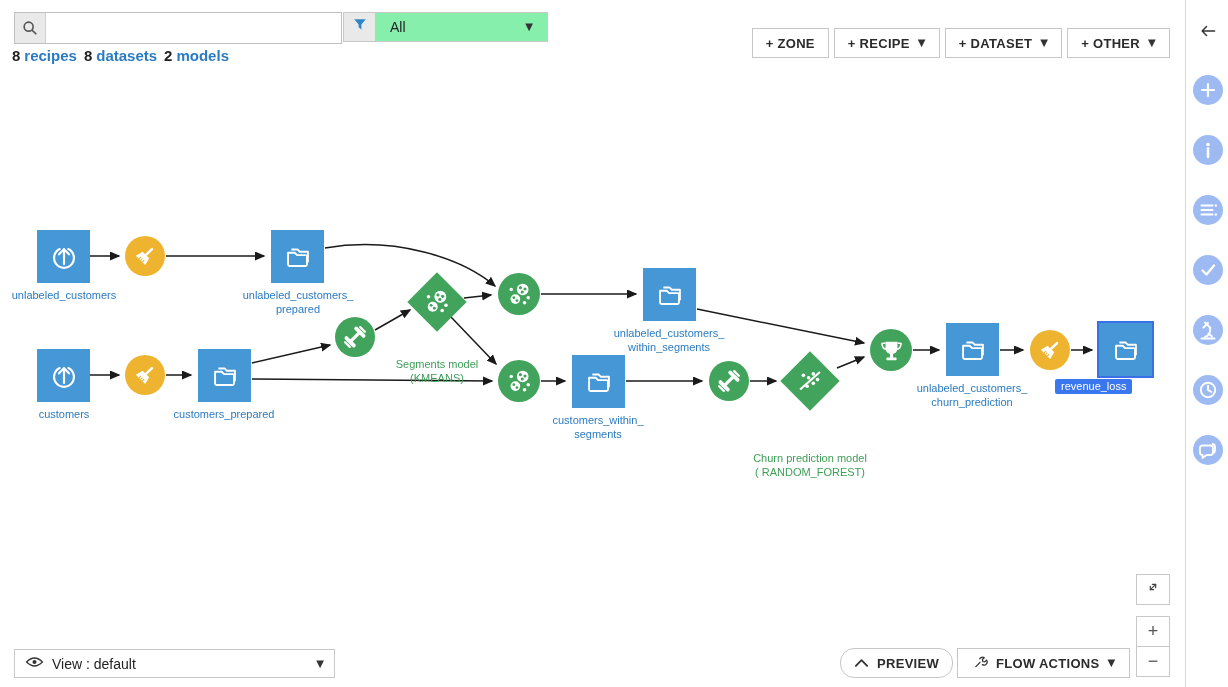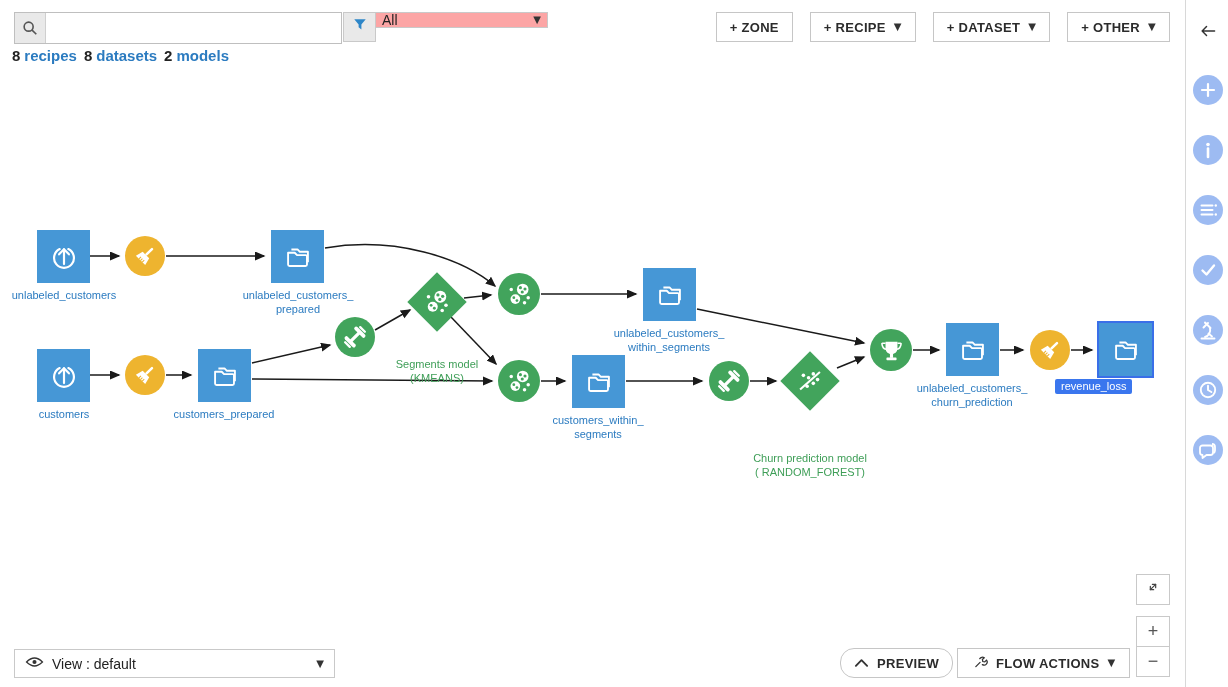--- a/index.html
+++ b/index.html
@@ -7,27 +7,27 @@
     width:1228px;height:687px;position:relative;overflow:hidden;
     background:#ffffff;font-family:"Liberation Sans",sans-serif;color:#222;
   }
   .abs{position:absolute;}
   
   .searchbox{left:14px;top:12px;width:326px;height:30px;border:1px solid #bfbfbf;background:#fff;display:flex;align-items:stretch;}
   .searchbox .iconbox{width:30px;background:#e9e9e9;border-right:1px solid #cfcfcf;display:flex;align-items:center;justify-content:center;}
   .searchbox input{flex:1;border:none;outline:none;padding:0 10px;font-size:14px;font-family:"Liberation Sans",sans-serif;color:#333;background:transparent;}
   .searchbox input::placeholder{color:#8a8a8a;}
   .funnelbox{left:343px;top:12px;width:33px;height:30px;border:1px solid #c9c9c9;background:#e9e9e9;display:flex;align-items:center;justify-content:center;box-sizing:border-box;}
-  .filtersel{left:375px;top:12px;width:173px;height:16px;border:1px solid #c9c9c9;background:#fca5a5;box-sizing:border-box;display:flex;align-items:center;padding:0 6px;font-size:14px;color:#222;cursor:pointer;}
+  .filtersel{left:375px;top:12px;width:173px;height:30px;border:1px solid #c9c9c9;background:#86efac;box-sizing:border-box;display:flex;align-items:center;padding:0 14px;font-size:14px;color:#222;cursor:pointer;}
   .caret{font-family:"DejaVu Sans",sans-serif;font-size:10px;color:#333;line-height:1;}
   .filtersel .caret{margin-left:auto;}
   .counts{left:12px;top:47px;font-size:15px;font-weight:700;white-space:nowrap;}
   .counts .num{color:#222;margin-right:4px;}
   .counts .lbl{color:#2b7bc0;margin-right:7px;}
-  .topbtns{right:58px;top:12px;display:flex;gap:17px;}
+  .topbtns{right:58px;top:28px;display:flex;gap:5px;}
   .btn{height:30px;box-sizing:border-box;border:1px solid #c6c6c6;background:#fff;display:flex;align-items:center;gap:8px;padding:0 13px;font-size:13px;font-weight:700;letter-spacing:.3px;color:#2b2b2b;cursor:pointer;white-space:nowrap;}
   
   .sidebar{left:1185px;top:0;width:43px;height:687px;background:#fff;border-left:1px solid #d8d8d8;box-sizing:border-box;}
   .backarrow{position:absolute;left:9px;top:18px;width:26px;height:26px;display:flex;align-items:center;justify-content:center;cursor:pointer;}
   .picon{position:absolute;left:7px;width:30px;height:30px;border-radius:50%;background:#9dbbf2;display:flex;align-items:center;justify-content:center;cursor:pointer;}
   
   .edges{left:0;top:0;z-index:0;}
   .node{z-index:1;}
   .sq{position:absolute;width:53px;height:53px;background:#4697d6;display:flex;align-items:center;justify-content:center;}
   .sq.selected{box-shadow:0 0 0 2px #3a6fe8;}

